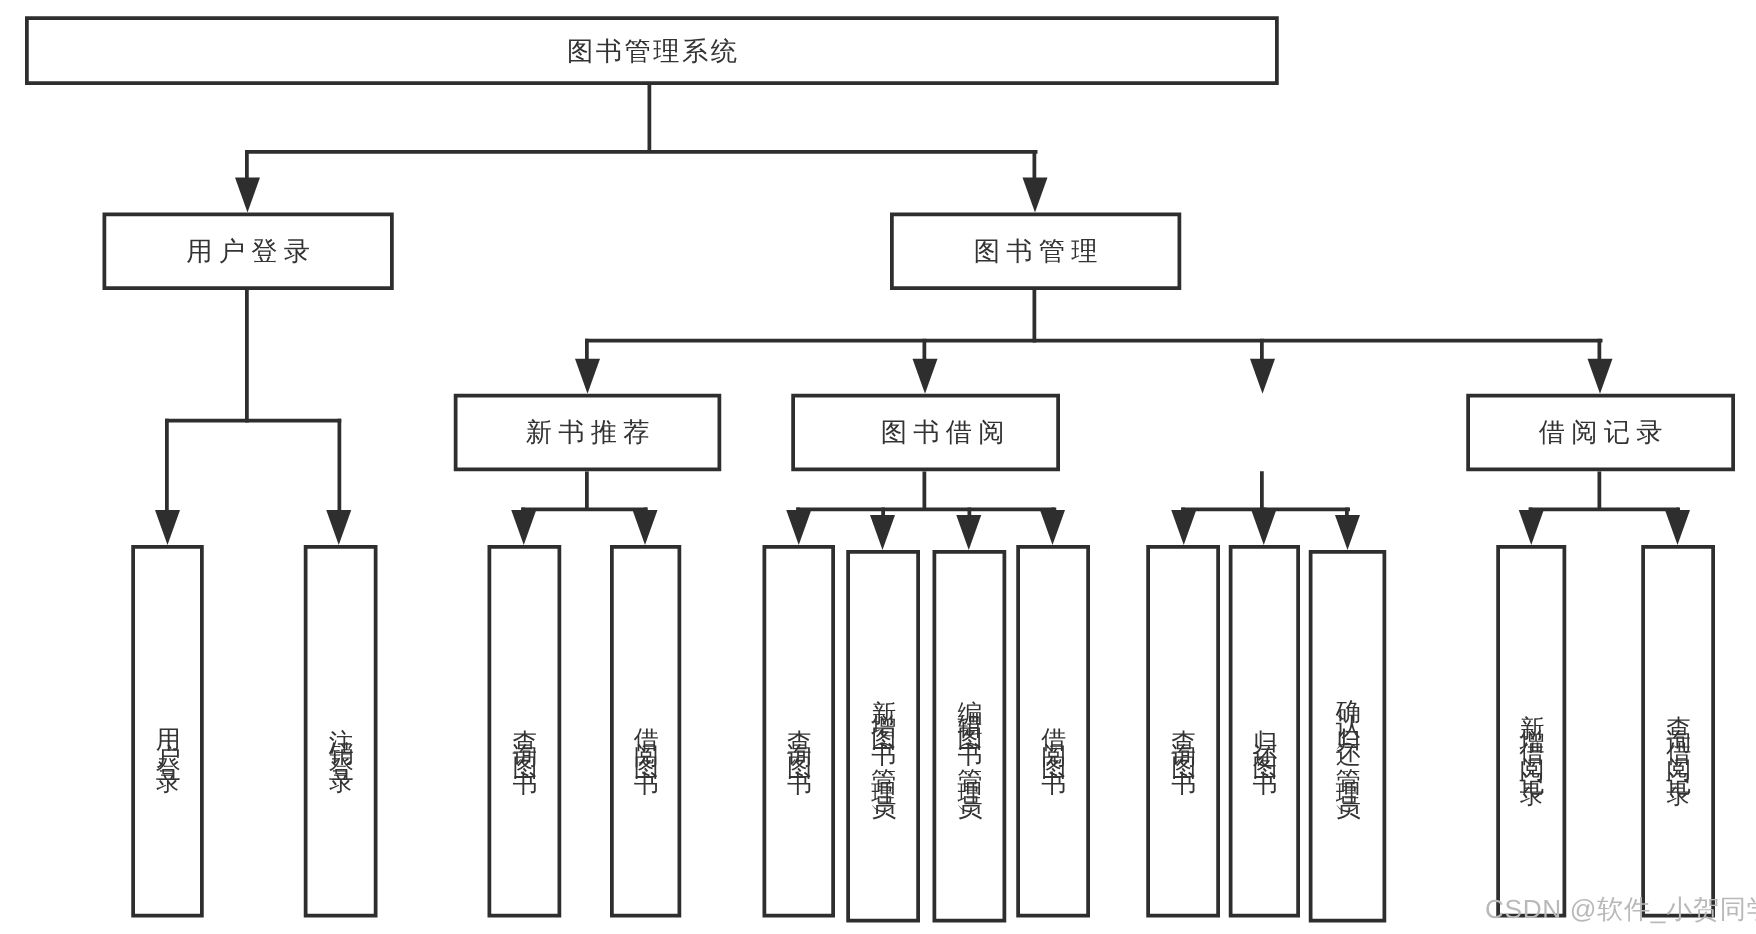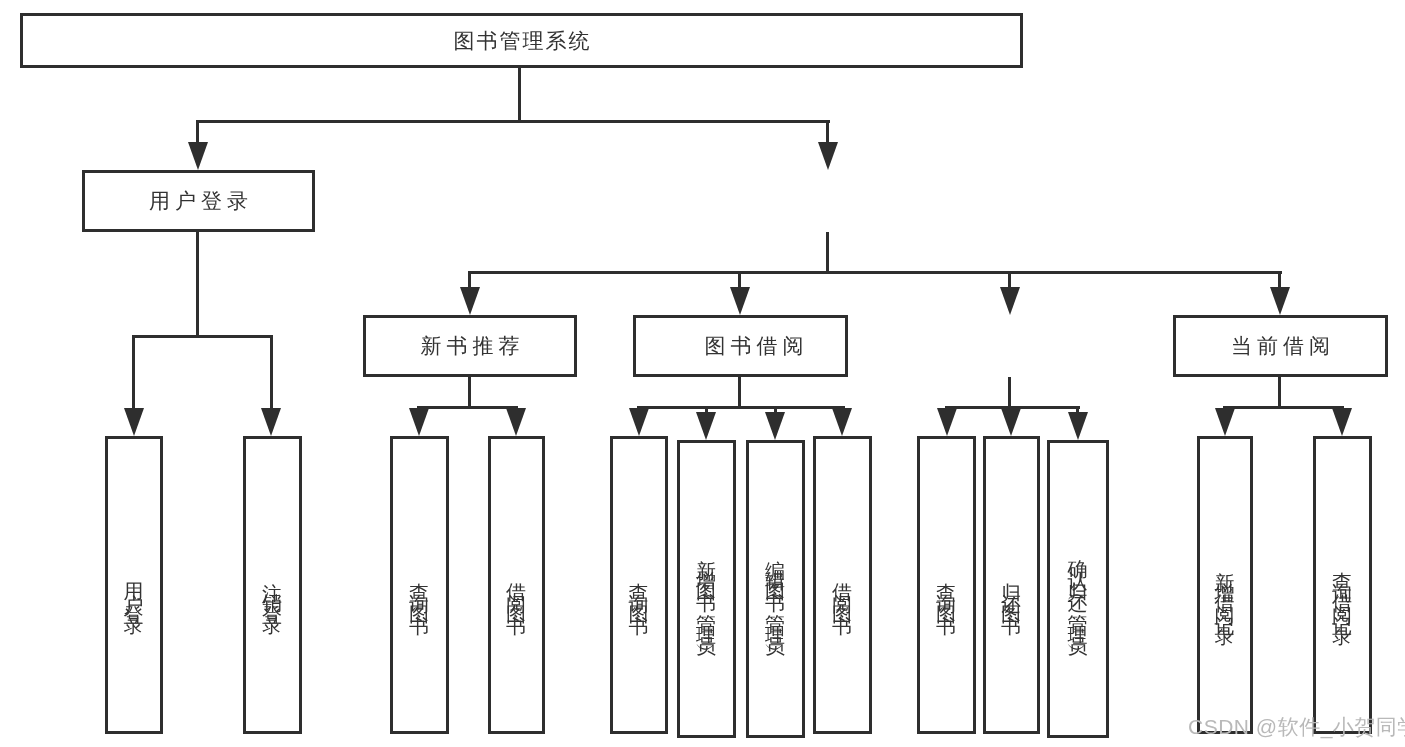--- a/index.html
+++ b/index.html
@@ -67,27 +67,28 @@
 </style>
 </head>
 <body>
 
 <div class="stage">
 
   <div class="box h title" style="left:20px; top:13px; width:1003px; height:55px;">图书管理系统</div>
 
   <div class="box h" style="left:82px; top:170px; width:233px; height:62px;">用户登录</div>
 
+  <div class="box h" style="left:712px; top:170px; width:233px; height:62px;">图书管理</div>
 
   <div class="box h" style="left:363px; top:315px; width:214px; height:62px;">新书推荐</div>
 
   <div class="box h" style="left:633px; top:315px; width:215px; height:62px;padding-left:32px;">图书借阅</div>
 
 
-  <div class="box h" style="left:1173px; top:315px; width:215px; height:62px;">当前借阅</div>
+  <div class="box h" style="left:1173px; top:315px; width:215px; height:62px;">借阅记录</div>
 
   <div class="box v" style="left:105px; top:436px; width:58px; height:298px;">用户登录</div>
   <div class="box v" style="left:243px; top:436px; width:59px; height:298px;">注销登录</div>
 
   <div class="box v" style="left:390px; top:436px; width:59px; height:298px;">查询图书</div>
   <div class="box v" style="left:488px; top:436px; width:57px; height:298px;">借阅图书</div>
 
   <div class="box v" style="left:610px; top:436px; width:58px; height:298px;">查询图书</div>
   <div class="box v" style="left:677px; top:440px; width:59px; height:298px;">新增图书（管理员）</div>
   <div class="box v" style="left:746px; top:440px; width:59px; height:298px;">编辑图书（管理员）</div>

